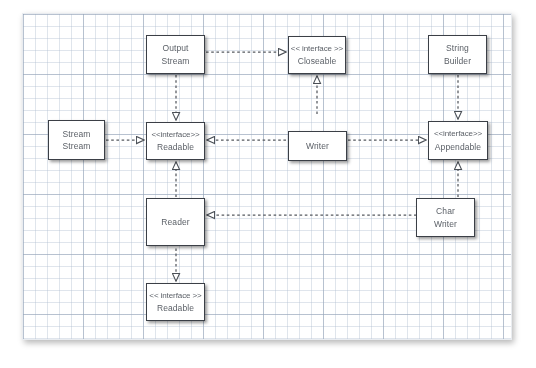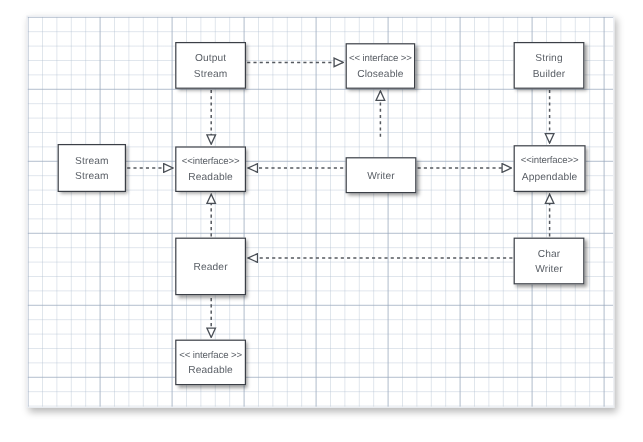--- a/index.html
+++ b/index.html
@@ -117,21 +117,21 @@
       <div class="node" style="left: 288px; top: 131px; width: 59px; height: 30px;">
         <span class="l1">Writer</span>
       </div>
       <div class="node" style="left: 428px; top: 121px; width: 60px; height: 39px;">
         <span class="l1 stereo">&lt;&lt;interface&gt;&gt;</span>
         <span class="l2">Appendable</span>
       </div>
       <div class="node" style="left: 146px; top: 198px; width: 59px; height: 48px;">
         <span class="l1">Reader</span>
       </div>
-      <div class="node" style="left: 428px; top: 198px; width: 59px; height: 39px;">
+      <div class="node" style="left: 416px; top: 198px; width: 59px; height: 39px;">
         <span class="l1">Char</span>
         <span class="l2">Writer</span>
       </div>
       <div class="node" style="left: 146px; top: 283px; width: 59px; height: 38px;">
         <span class="l1 stereo">&lt;&lt; interface &gt;&gt;</span>
         <span class="l2">Readable</span>
       </div>
     </div>
 </div>
 

